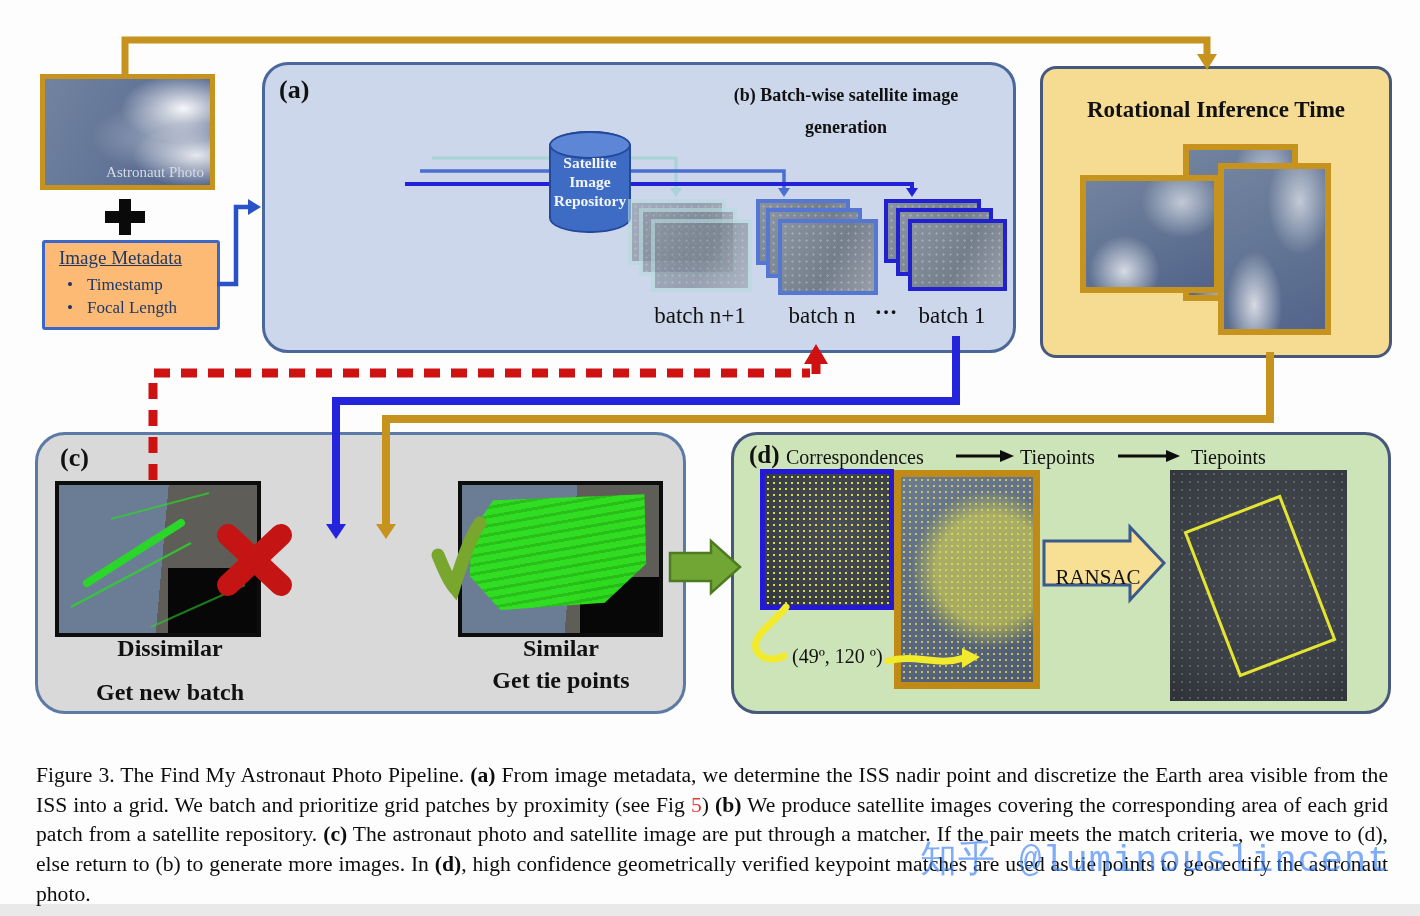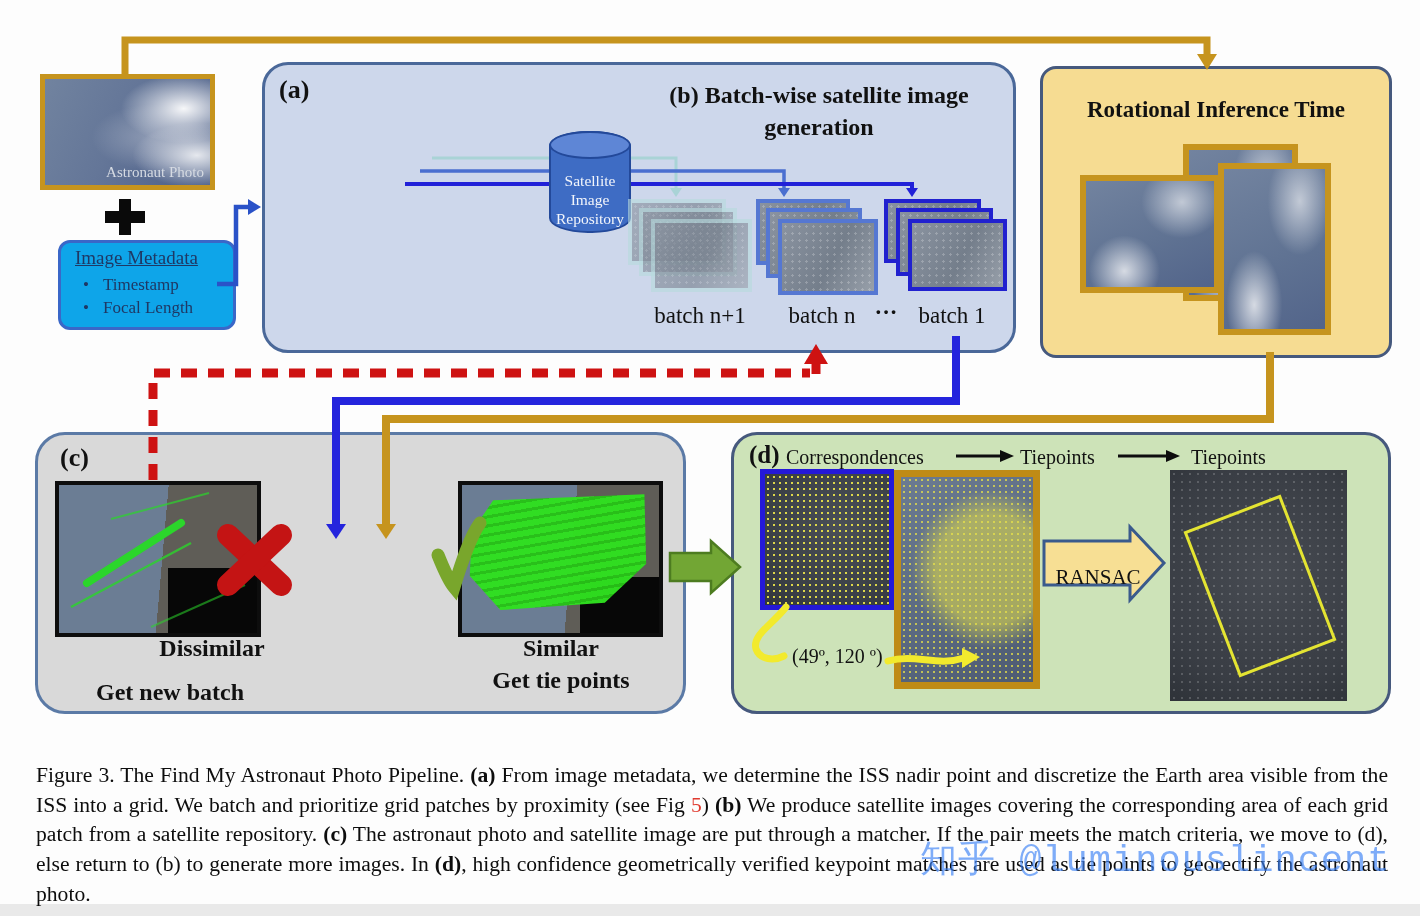--- a/index.html
+++ b/index.html
@@ -33,21 +33,21 @@
   #nadir-dot{left:156px;top:126px;width:9px;height:9px;background:#ffe23a;border:1px solid #b9a23c;border-radius:2px;}
   #iss-label{left:28px;top:150px;font-weight:bold;font-size:15px;color:#0c0c0c;white-space:nowrap;
              text-shadow:0 0 3px #fff,0 0 3px #fff,1px 1px 2px #fff;}
 
   
   #repo{left:549px;top:131px;width:78px;height:98px;background:var(--c-repo);
         border:2px solid #23499a;border-radius:39px/15px;}
   #repo-top{position:absolute;left:-2px;top:-2px;width:78px;height:24px;background:#5e86d6;
             border:2px solid #23499a;border-radius:50%;}
   .repo-line{position:relative;text-align:center;color:#f2f5fb;font-size:15.5px;line-height:19px;}
-  #repo-text{position:relative;padding-top:38px;}
+  #repo-text{position:relative;padding-top:20px;font-weight:bold;}
 
   
   .frame{position:absolute;background:
       radial-gradient(rgba(255,255,255,.22) 1px, transparent 1.4px),
       linear-gradient(118deg,#8a93a0 0%,#747e8b 55%,#98a0aa 100%);
       background-size:7px 7px,100% 100%;}
   .f-teal{border:4px solid #b7dbde;opacity:.62;}
   .f-mid{border:4px solid #5577d2;}
   .f-dark{border:4px solid #2121cf;}
   .batch-label{font-size:23px;transform:translateX(-50%);white-space:nowrap;}
@@ -99,22 +99,22 @@
 
   
   #astro-photo{left:40px;top:74px;width:165px;height:106px;border:5px solid var(--c-gold);
       background:
         radial-gradient(ellipse at 84% 28%, rgba(255,255,255,.95), transparent 32%),
         radial-gradient(ellipse at 92% 72%, rgba(255,255,255,.85), transparent 30%),
         radial-gradient(ellipse at 65% 55%, rgba(255,255,255,.30), transparent 40%),
         linear-gradient(115deg,#71839f 0%,#647698 45%,#57698f 75%,#4d6088 100%);}
   #astro-caption{position:absolute;right:6px;bottom:4px;color:#d6dbe3;font-size:15px;}
   .plus-bar{position:absolute;background:#0a0a0a;}
-  #meta-box{left:58px;top:240px;width:172px;height:84px;background:#0ea5e9;
-      border:3.5px solid #3a67c8;border-radius:12px;color:var(--c-navy);}
+  #meta-box{left:42px;top:240px;width:172px;height:84px;background:#fdba74;
+      border:3.5px solid #3a67c8;border-radius:3px;color:var(--c-navy);}
   #meta-title{position:absolute;left:14px;top:4px;font-size:19px;text-decoration:underline;}
   .meta-item{position:absolute;left:22px;font-size:17px;}
   .meta-item::before{content:"•";margin-right:14px;}
 
   
   #caption{left:36px;top:739px;width:1352px;font-size:21.6px;line-height:29.9px;
            text-align:justify;color:#0d0d0d;}
   #caption .b{font-weight:bold;}
   #caption .r{color:#e03a2f;}
   #watermark{left:920px;top:834px;font-family:Liberation Mono, monospace;font-size:37px;
@@ -138,21 +138,21 @@
   </div>
 
   <div id="meta-box" class="abs">
     <div id="meta-title">Image Metadata</div>
     <div class="meta-item" style="top:32px;">Timestamp</div>
     <div class="meta-item" style="top:55px;">Focal Length</div>
   </div>
 
   <div id="panel-ab" class="abs">
     <div class="panel-tag abs" style="left:14px;top:10px;">(a)</div>
-    <div class="abs" style="left:354px;top:14px;width:400px;text-align:center;font-weight:bold;font-size:24px;line-height:32px;">
+    <div class="abs" style="left:381px;top:14px;width:400px;text-align:center;font-weight:bold;font-size:18px;line-height:32px;">
       <div>(b) Batch-wise satellite image</div>
       <div>generation</div>
     </div>
   </div>
 
   <svg class="layer">
     <path d="M432,158 H676 V188" fill="none" stroke="#a9d3d6" stroke-width="3"></path>
     <polygon points="670,188 682,188 676,197" fill="#a9d3d6"></polygon>
     <path d="M420,171 H784 V188" fill="none" stroke="#4a6fd0" stroke-width="3.5"></path>
     <polygon points="778,188 790,188 784,197" fill="#4a6fd0"></polygon>
@@ -200,21 +200,21 @@
 
     <div id="dissim-img" class="abs">
       <div class="black-quad"></div>
       <svg style="position:absolute;left:0;top:0;width:198px;height:148px;">
         <line x1="28" y1="98" x2="122" y2="38" stroke="#2bd62b" stroke-width="8" stroke-linecap="round"></line>
         <line x1="12" y1="122" x2="132" y2="58" stroke="#2bd62b" stroke-width="2.5" opacity=".8"></line>
         <line x1="52" y1="34" x2="150" y2="8" stroke="#2bd62b" stroke-width="2" opacity=".7"></line>
         <line x1="92" y1="142" x2="186" y2="100" stroke="#2bd62b" stroke-width="2" opacity=".55"></line>
       </svg>
     </div>
-    <div class="c-caption abs" style="left:132px;top:200px;margin-left:42px;">Dissimilar</div>
+    <div class="c-caption abs" style="left:132px;top:200px;">Dissimilar</div>
     <div class="c-caption abs" style="left:132px;top:244px;">Get new batch</div>
 
 
     <div id="similar-img" class="abs">
       <div class="black-quad" style="width:40%;height:38%;"></div>
       <div id="green-blob"></div>
     </div>
     <div class="c-caption abs" style="left:523px;top:200px;">Similar</div>
     <div class="c-caption abs" style="left:523px;top:232px;">Get tie points</div>
 

